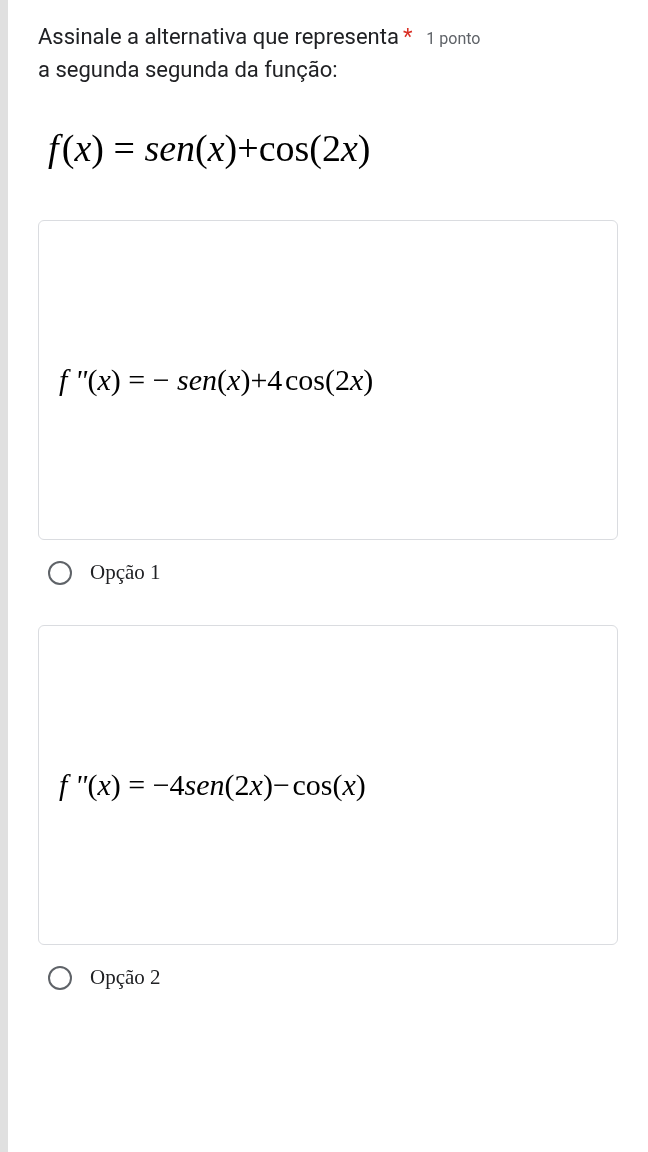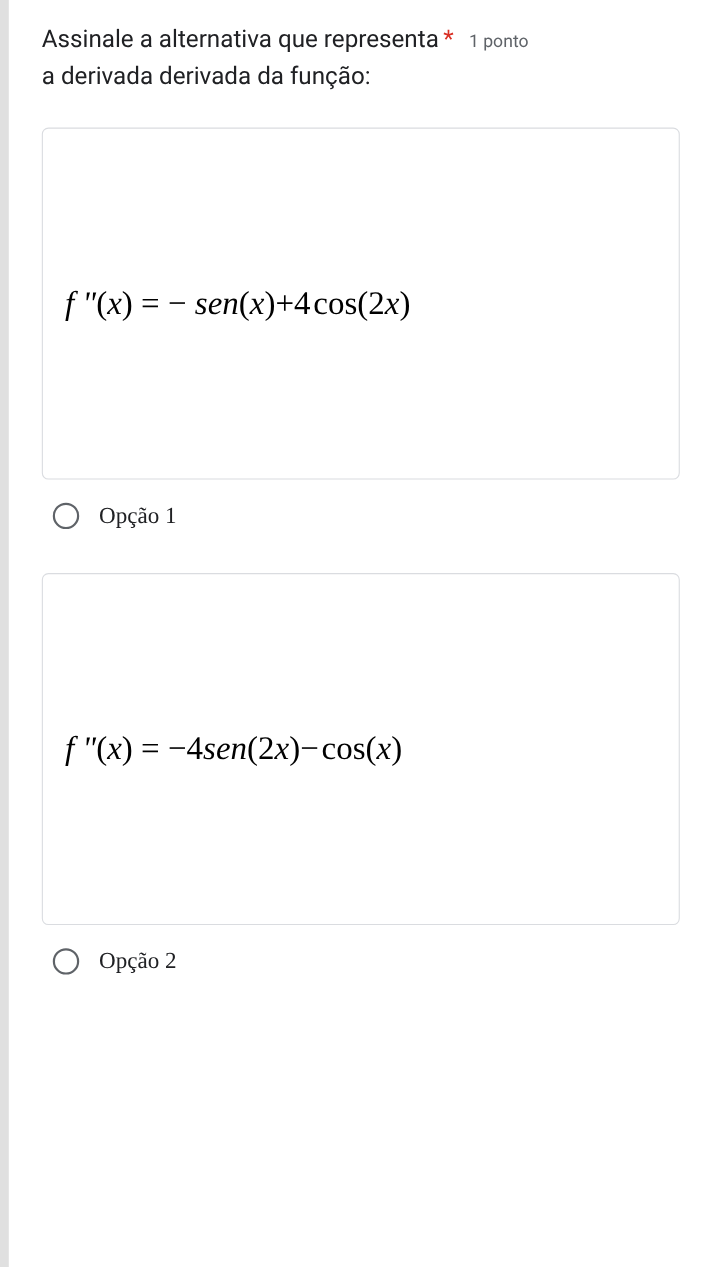--- a/index.html
+++ b/index.html
@@ -109,24 +109,27 @@
 <div class="left-border"></div>
 
 <div class="content">
 
   <div class="question-header">
     <div>
       <span class="question-text">Assinale a alternativa que representa</span>
       <span class="required-asterisk">*</span>
       <span class="points">1 ponto</span>
       <br>
-      <span class="question-text">a derivada derivada da função:</span>
+      <span class="question-text">a segunda segunda da função:</span>
     </div>
   </div>
 
+  <div class="main-formula">
+    <span class="fn">f</span> <span class="upright">(</span><span>x</span><span class="upright">)</span><span class="upright"> = </span><span>sen</span><span class="upright">(</span><span>x</span><span class="upright">)</span><span class="upright">+</span><span class="upright">cos</span><span class="upright">(</span><span class="upright">2</span><span>x</span><span class="upright">)</span>
+  </div>
 
   <div class="option-card">
     <div class="option-formula">
       <span>f "</span><span class="upright">(</span><span>x</span><span class="upright">)</span><span class="upright"> = </span><span class="upright">− </span><span>sen</span><span class="upright">(</span><span>x</span><span class="upright">)</span><span class="upright">+</span><span class="upright">4</span> <span class="upright">cos</span><span class="upright">(</span><span class="upright">2</span><span>x</span><span class="upright">)</span>
     </div>
   </div>
 
   <div class="option-row">
     <div class="radio"></div>
     <div class="option-label">Opção 1</div>

